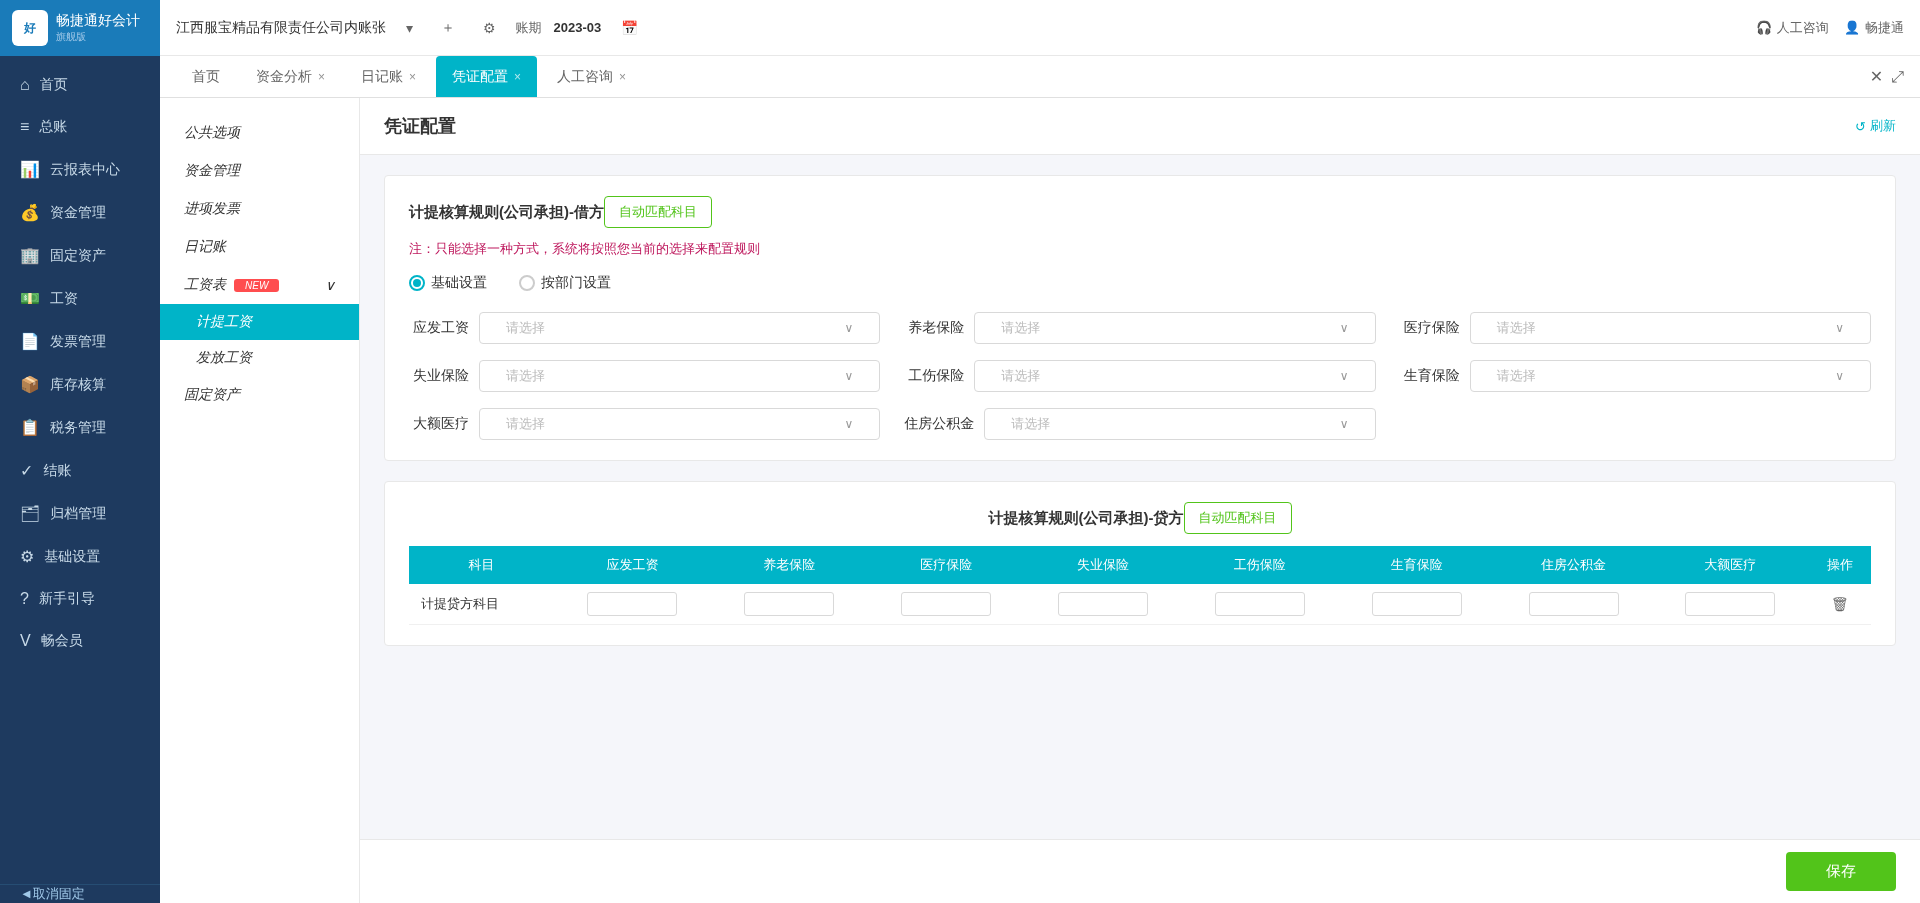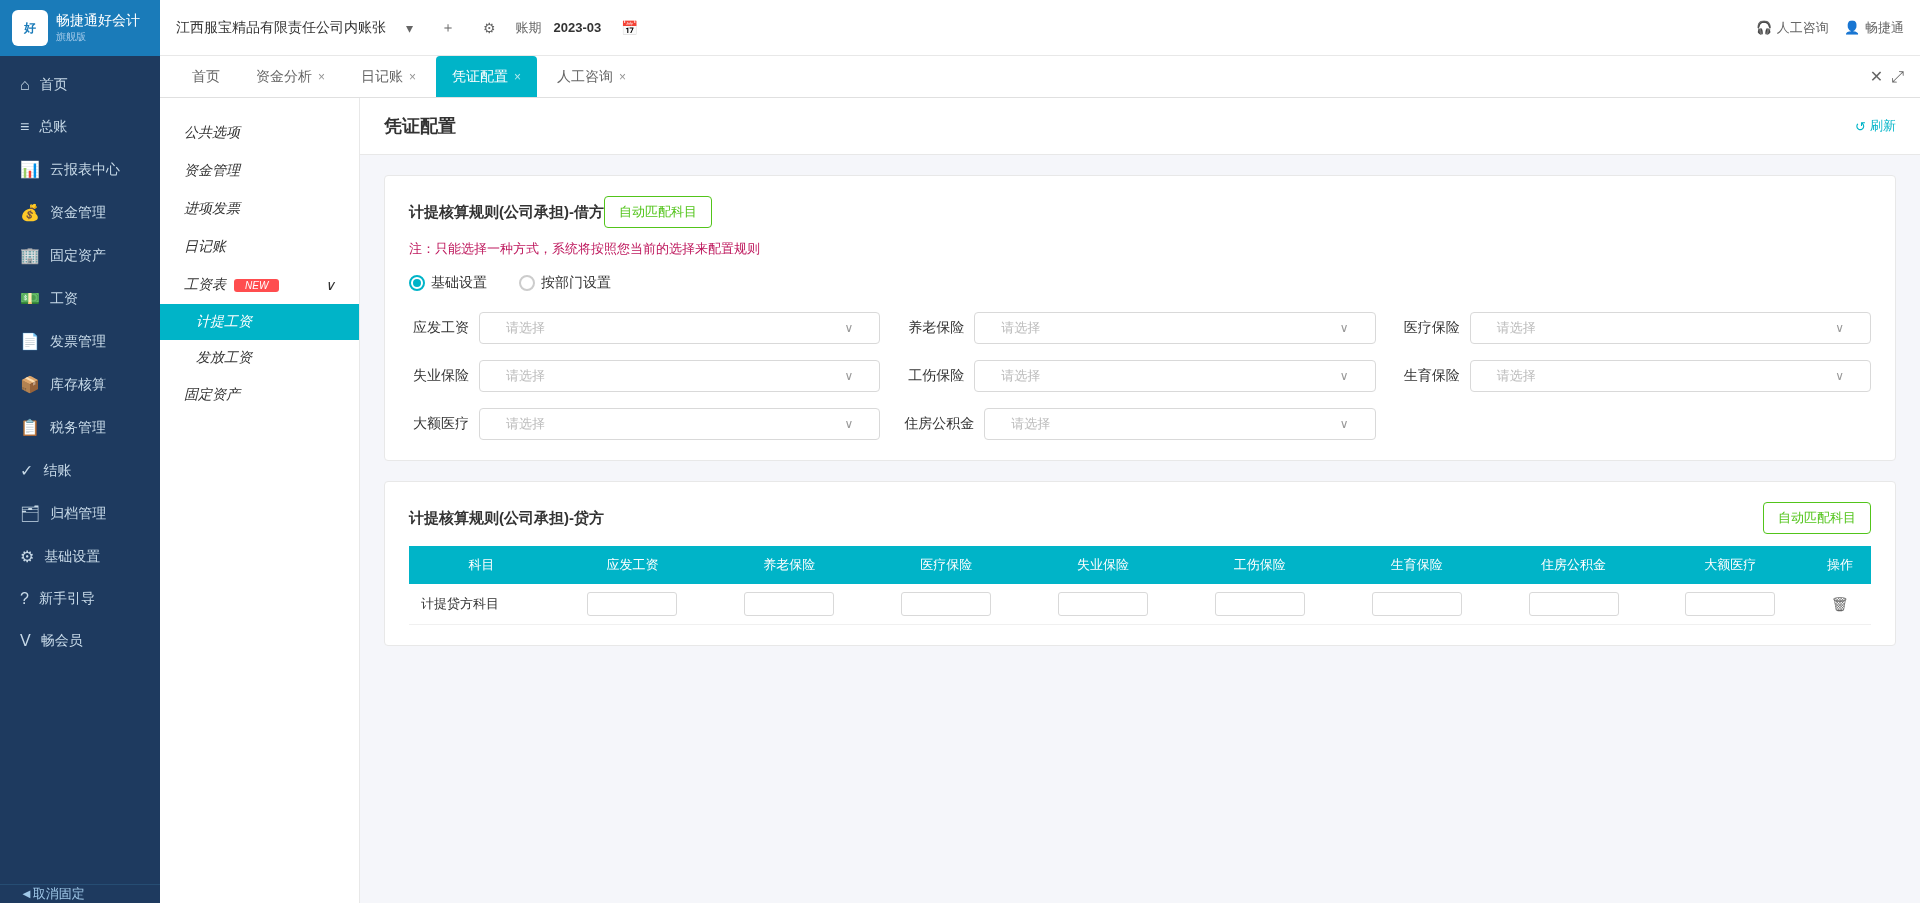--- a/index.html
+++ b/index.html
@@ -275,21 +275,21 @@
     .table-section {
       background: #fff;
       border: 1px solid #e8e8e8;
       border-radius: 4px;
       padding: 20px 24px;
       margin-bottom: 20px;
     }
     .table-header-row {
       display: flex;
       align-items: center;
-      justify-content: space-between;
+      justify-content: center;
       margin-bottom: 12px;
     }
 
     
     .data-table { width: 100%; border-collapse: collapse; }
     .data-table th {
       background: #00b4c8;
       color: #fff;
       padding: 10px 8px;
       text-align: center;
@@ -624,15 +624,18 @@
                 <td><input class="table-input" type="text" style=""></td>
                 <td>
                   <span class="delete-icon">🗑</span>
                 </td>
               </tr>
             </tbody>
           </table>
         </div>
       </div>
 
+      <div class="save-bar">
+        <button class="save-btn">保存</button>
+      </div>
     </div>
   </div>
 </div>
 
 </body></html>

